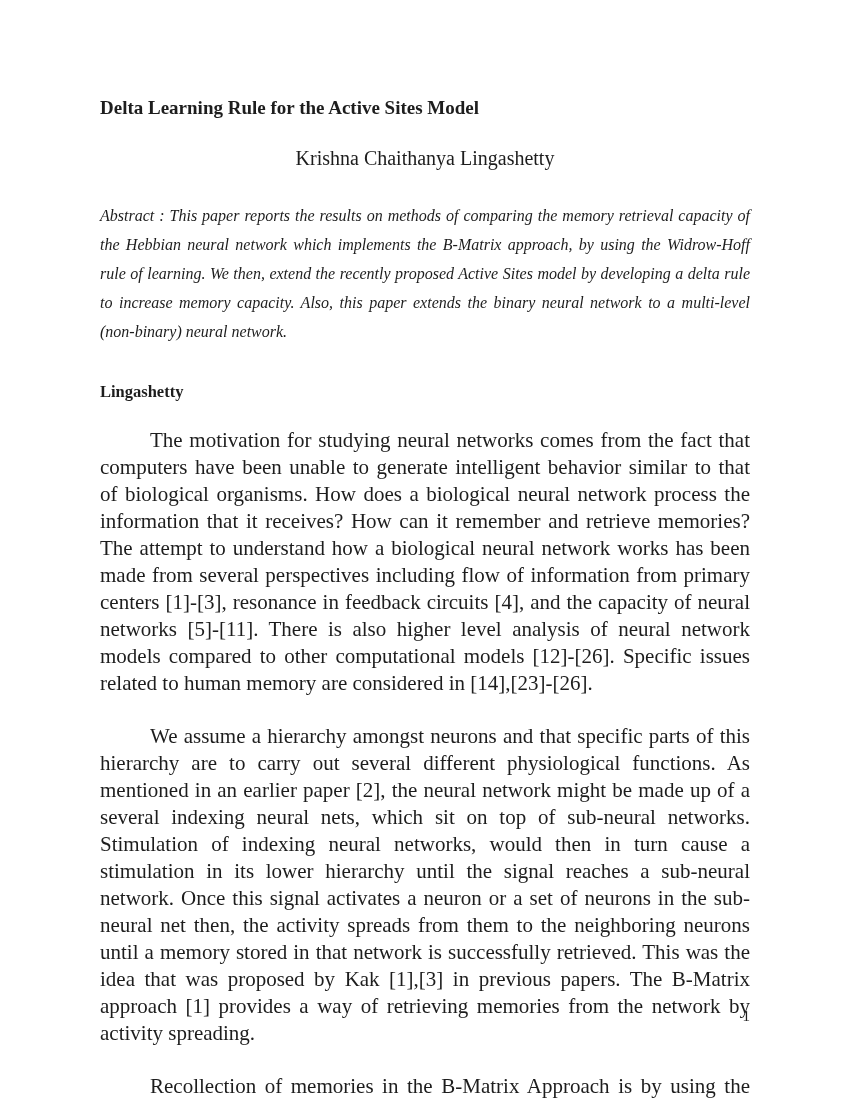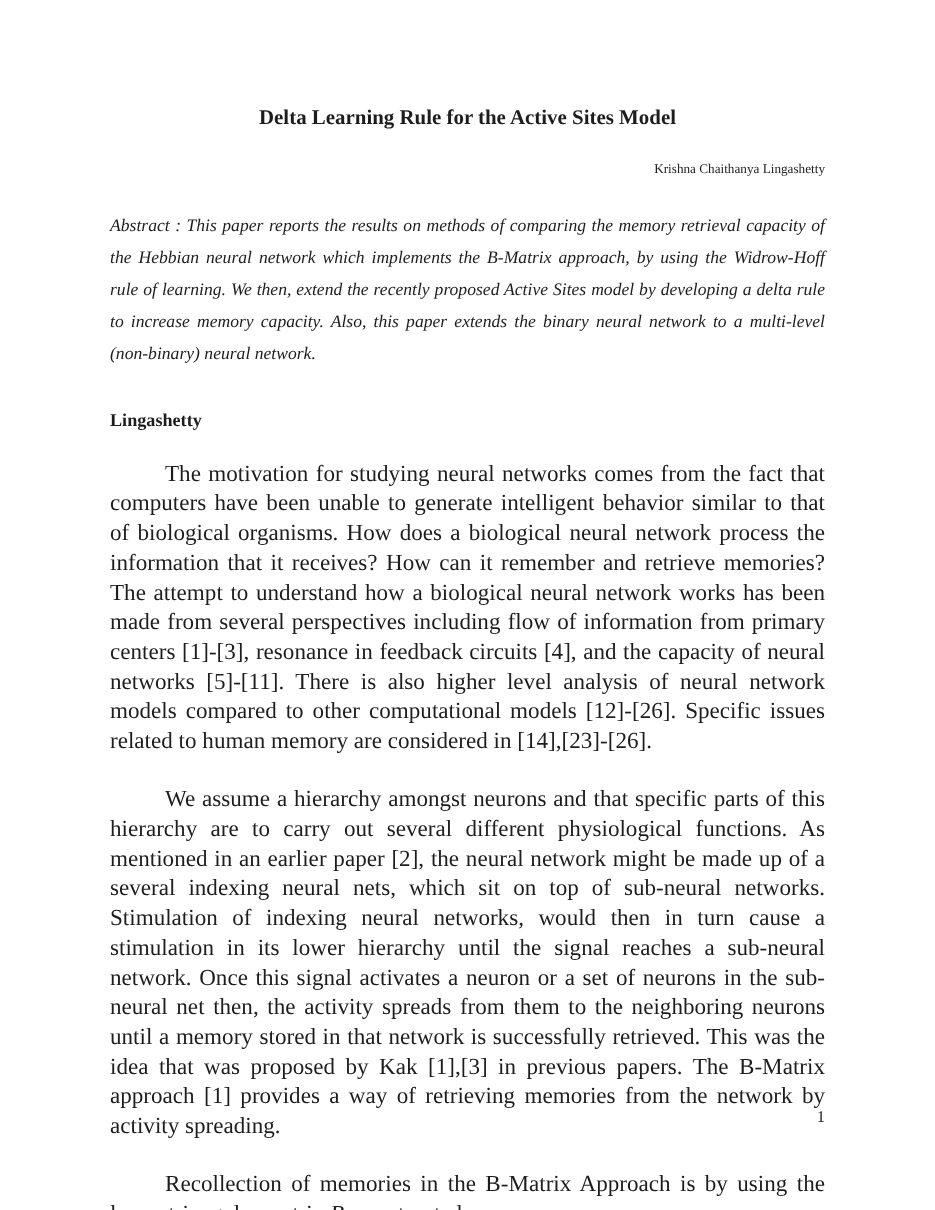--- a/index.html
+++ b/index.html
@@ -14,28 +14,27 @@
     background: #ffffff;
     box-sizing: border-box;
     padding: 96px 100px 0 100px;
     font-family: "Liberation Serif", serif;
     color: #1d1d1d;
     overflow: hidden;
   }
   .paper-title {
     font-size: 19px;
     font-weight: bold;
-    text-align: center;
     margin: 0 0 26px 0;
     line-height: 1.25;
   }
   .paper-author {
-    font-size: 12px;
+    font-size: 20px;
     font-weight: normal;
-    text-align: right;
+    text-align: center;
     margin: 0 0 30px 0;
     line-height: 1.25;
   }
   .abstract {
     font-size: 16px;
     font-style: italic;
     text-align: justify;
     line-height: 29px;
     margin: 0 0 36px 0;
   }

